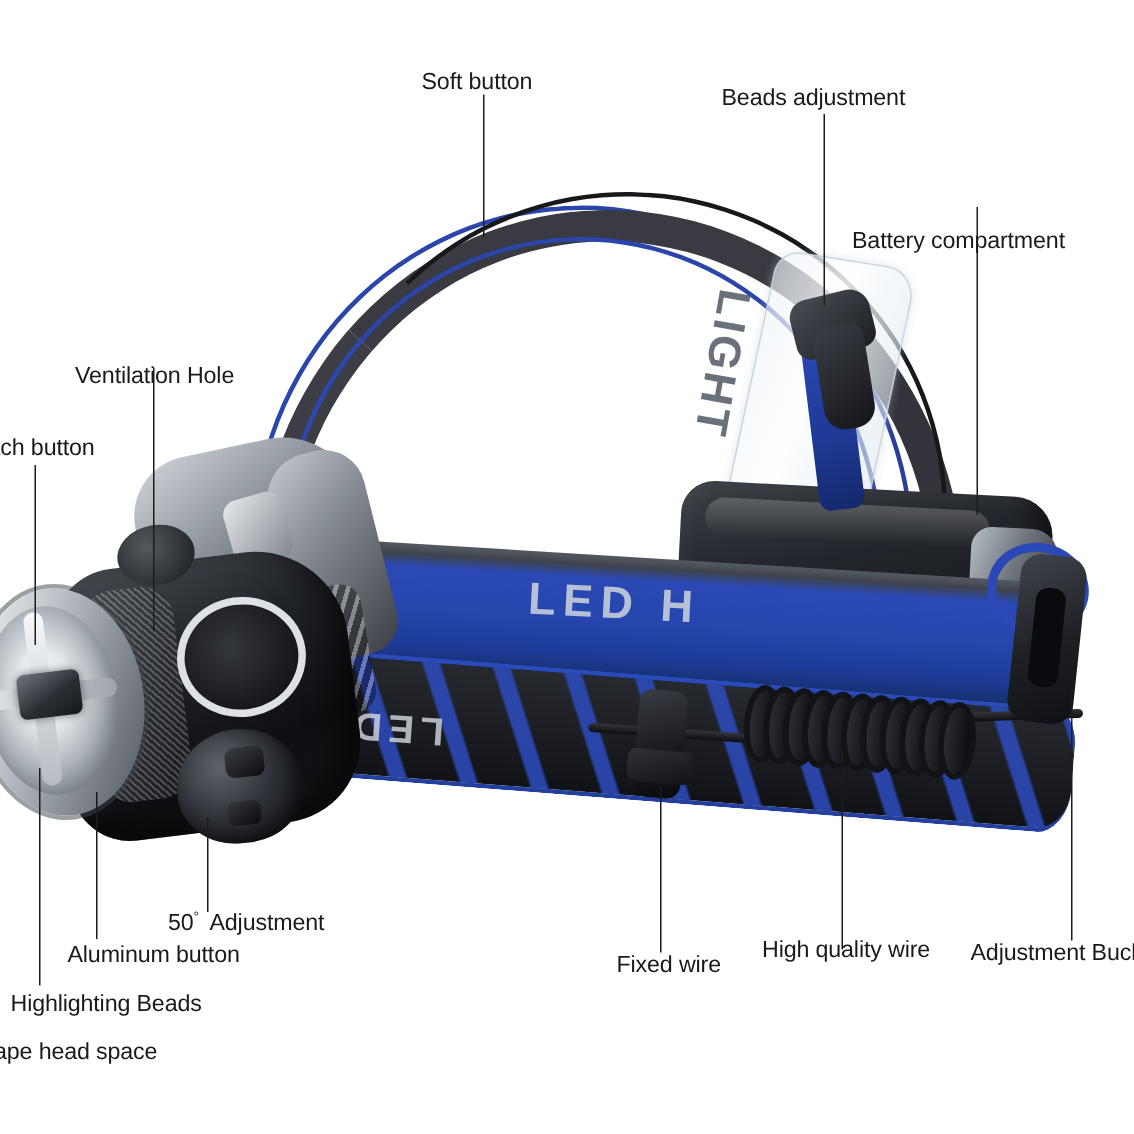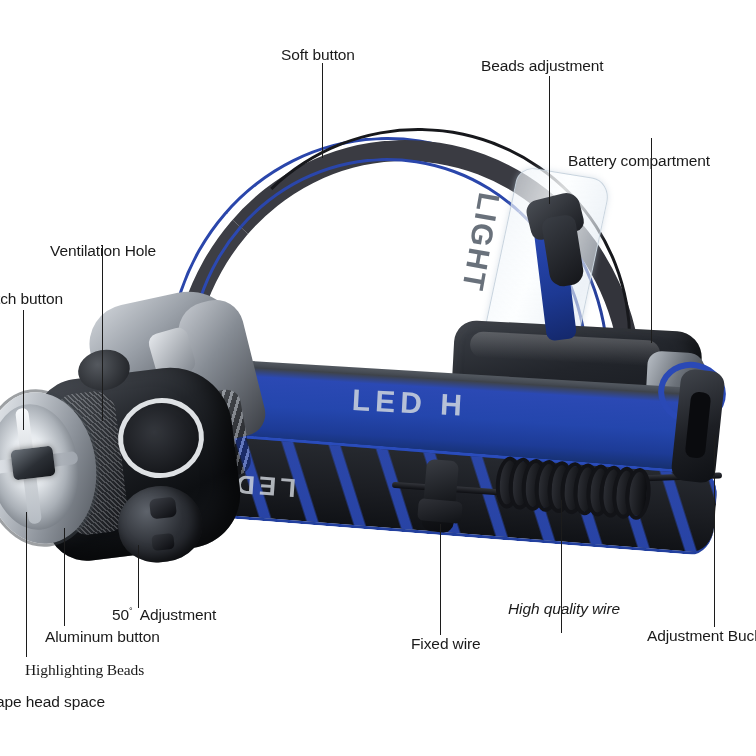--- a/index.html
+++ b/index.html
@@ -544,23 +544,23 @@
   <div class="label" style="left:50px;top:243px;">Ventilation Hole</div>
 
   <div class="label" style="left:-4px;top:291px;">tch button</div>
 
   <div class="label deg" style="left:112px;top:607px;">
     <span>50</span><span class="sup">°</span><span class="gap"></span><span>Adjustment</span>
   </div>
 
   <div class="label" style="left:45px;top:629px;">Aluminum button</div>
 
-  <div class="label" style="left:25px;top:662px;font-family:Liberation Serif, serif;">Highlighting Beads</div>
+  <div class="label" style="left:7px;top:662px;">Highlighting Beads</div>
 
   <div class="label" style="left:-4px;top:694px;">ape head space</div>
 
   <div class="label" style="left:411px;top:636px;">Fixed wire</div>
 
-  <div class="label" style="left:508px;top:601px;font-style:italic;">High quality wire</div>
+  <div class="label" style="left:508px;top:626px;">High quality wire</div>
 
   <div class="label" style="left:647px;top:628px;">Adjustment Buckle</div>
 
 </div>
 
 </body></html>

